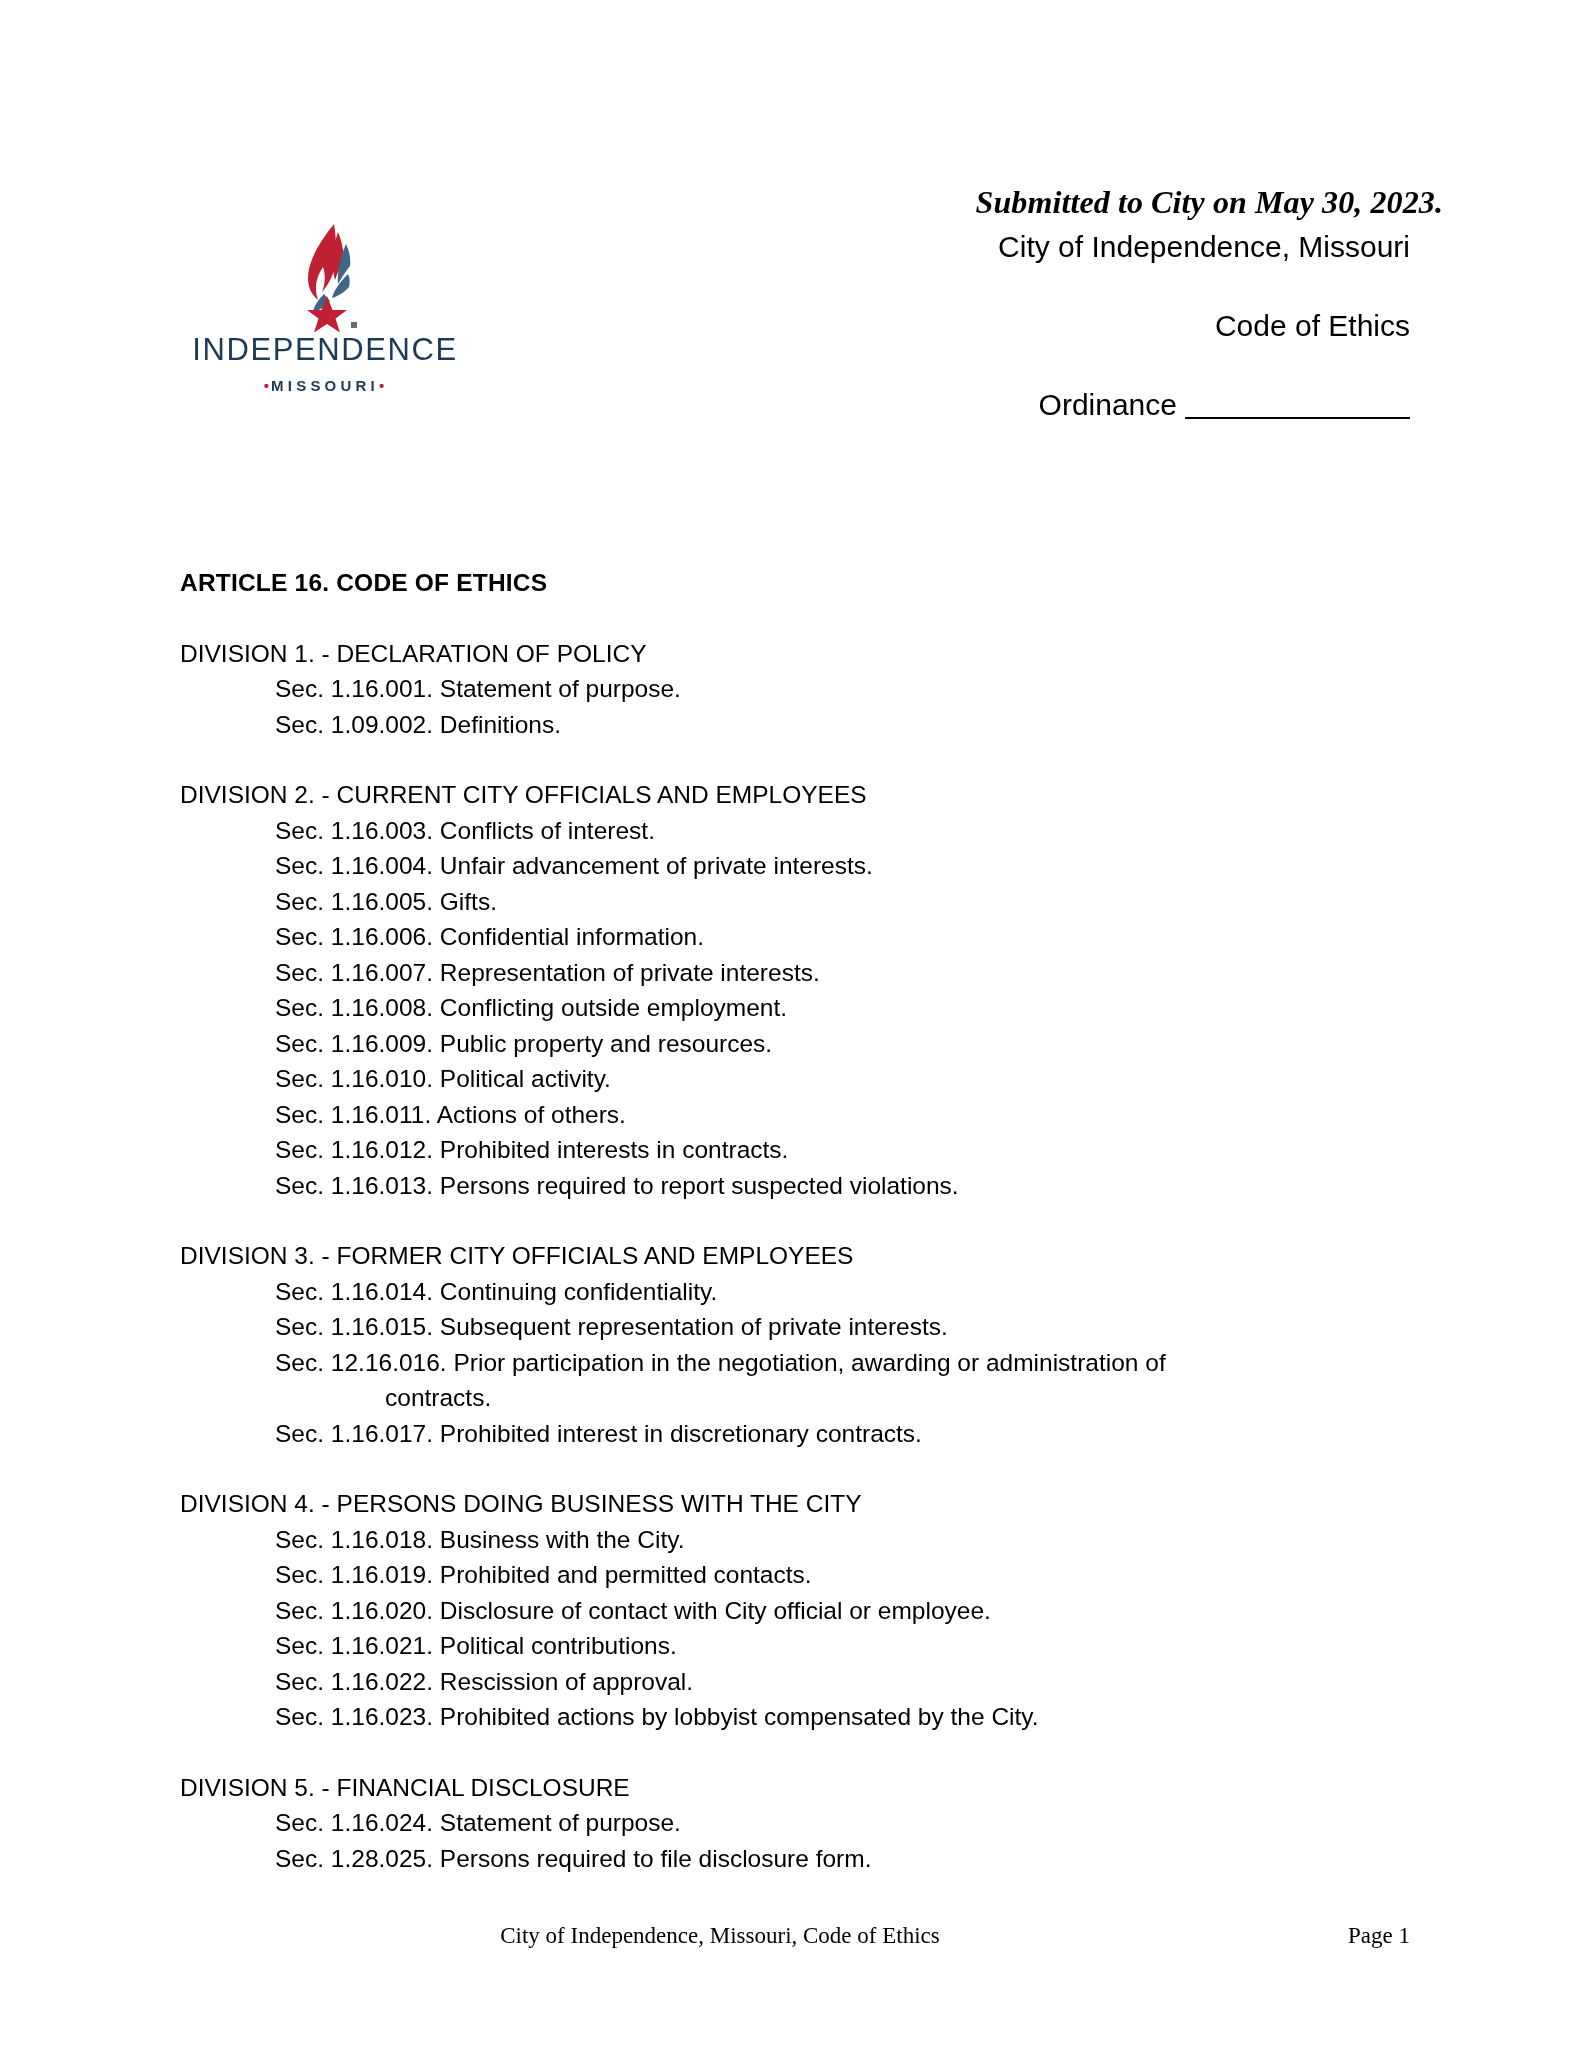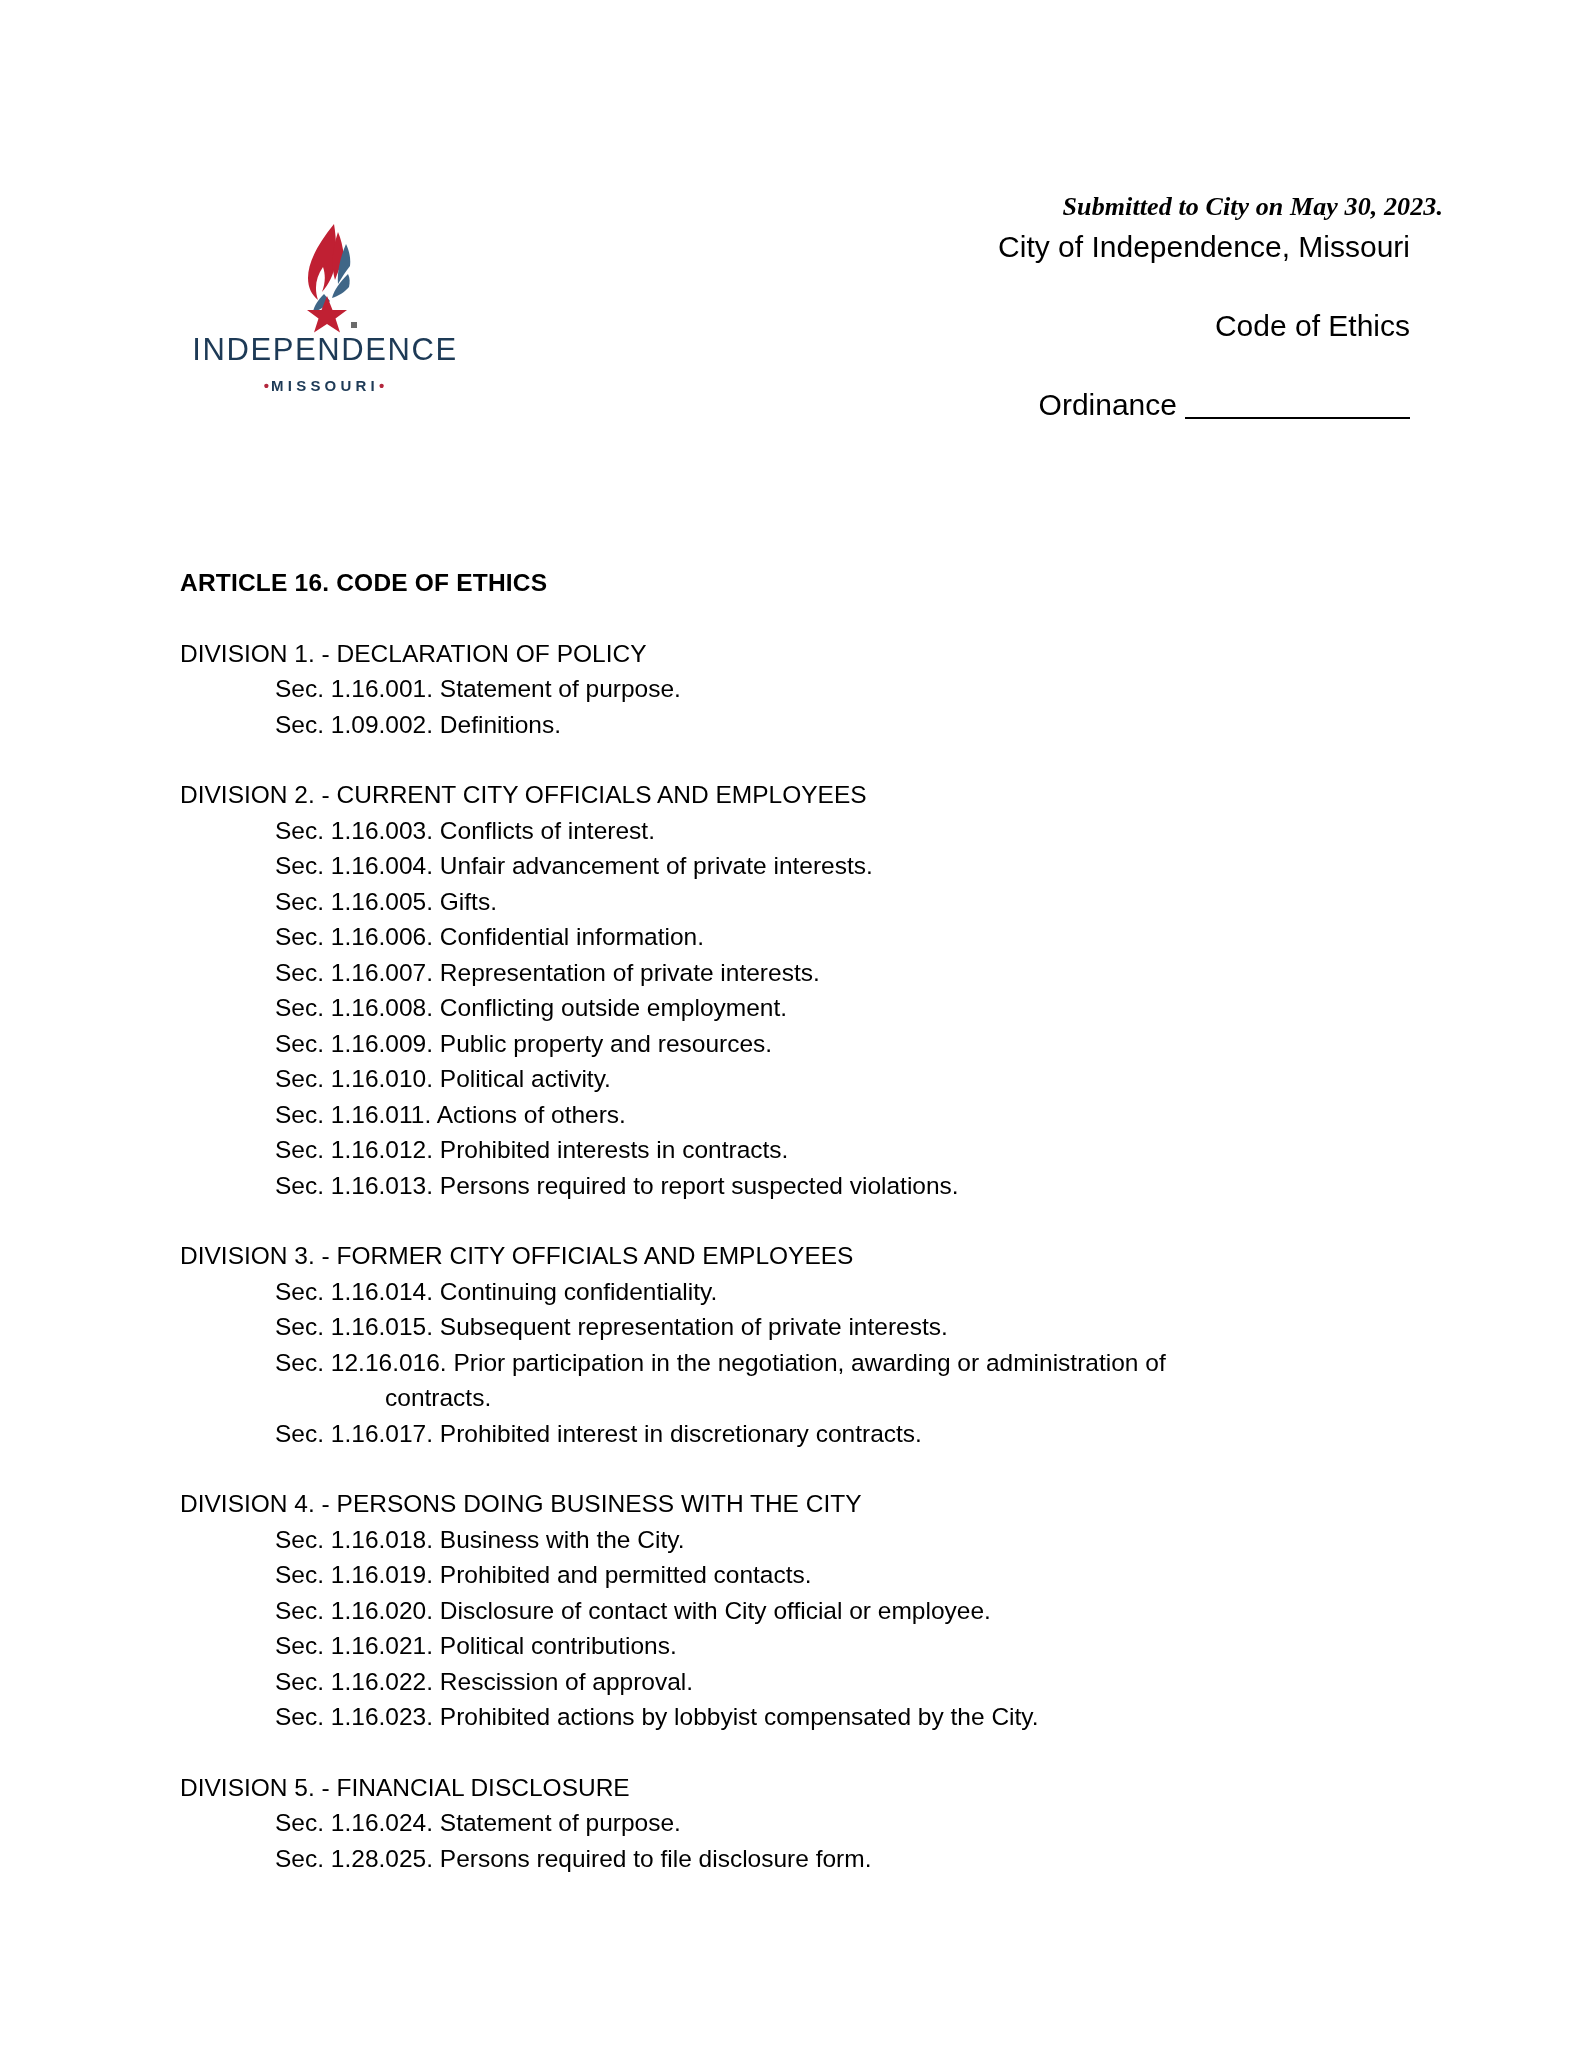--- a/index.html
+++ b/index.html
@@ -18,26 +18,26 @@
     height: 2048px;
     background: #ffffff;
     margin: 0 auto;
     overflow: hidden;
     box-sizing: border-box;
   }
 
   
   .submitted-line {
     position: absolute;
-    top: 192px;
+    top: 184px;
     right: 140px;
     font-family: "Liberation Serif", serif;
     font-weight: bold;
     font-style: italic;
-    font-size: 26px;
+    font-size: 32px;
     letter-spacing: 0.1px;
     white-space: nowrap;
   }
 
   
   .masthead {
     position: absolute;
     top: 222px;
     left: 150px;
     width: 1290px;
@@ -278,14 +278,20 @@
     <div class="division">
       <div class="division-title">DIVISION 5. - FINANCIAL DISCLOSURE</div>
       <div class="sec-list">
         <div class="sec-item">Sec. 1.16.024. Statement of purpose.</div>
         <div class="sec-item">Sec. 1.28.025. Persons required to file disclosure form.</div>
       </div>
     </div>
 
   </div>
 
+  <div class="footer">
+    <div class="footer-inner">
+      <div class="footer-center">City of Independence, Missouri, Code of Ethics</div>
+      <div class="footer-right">Page 1</div>
+    </div>
+  </div>
 
 </div>
 
 </body></html>

